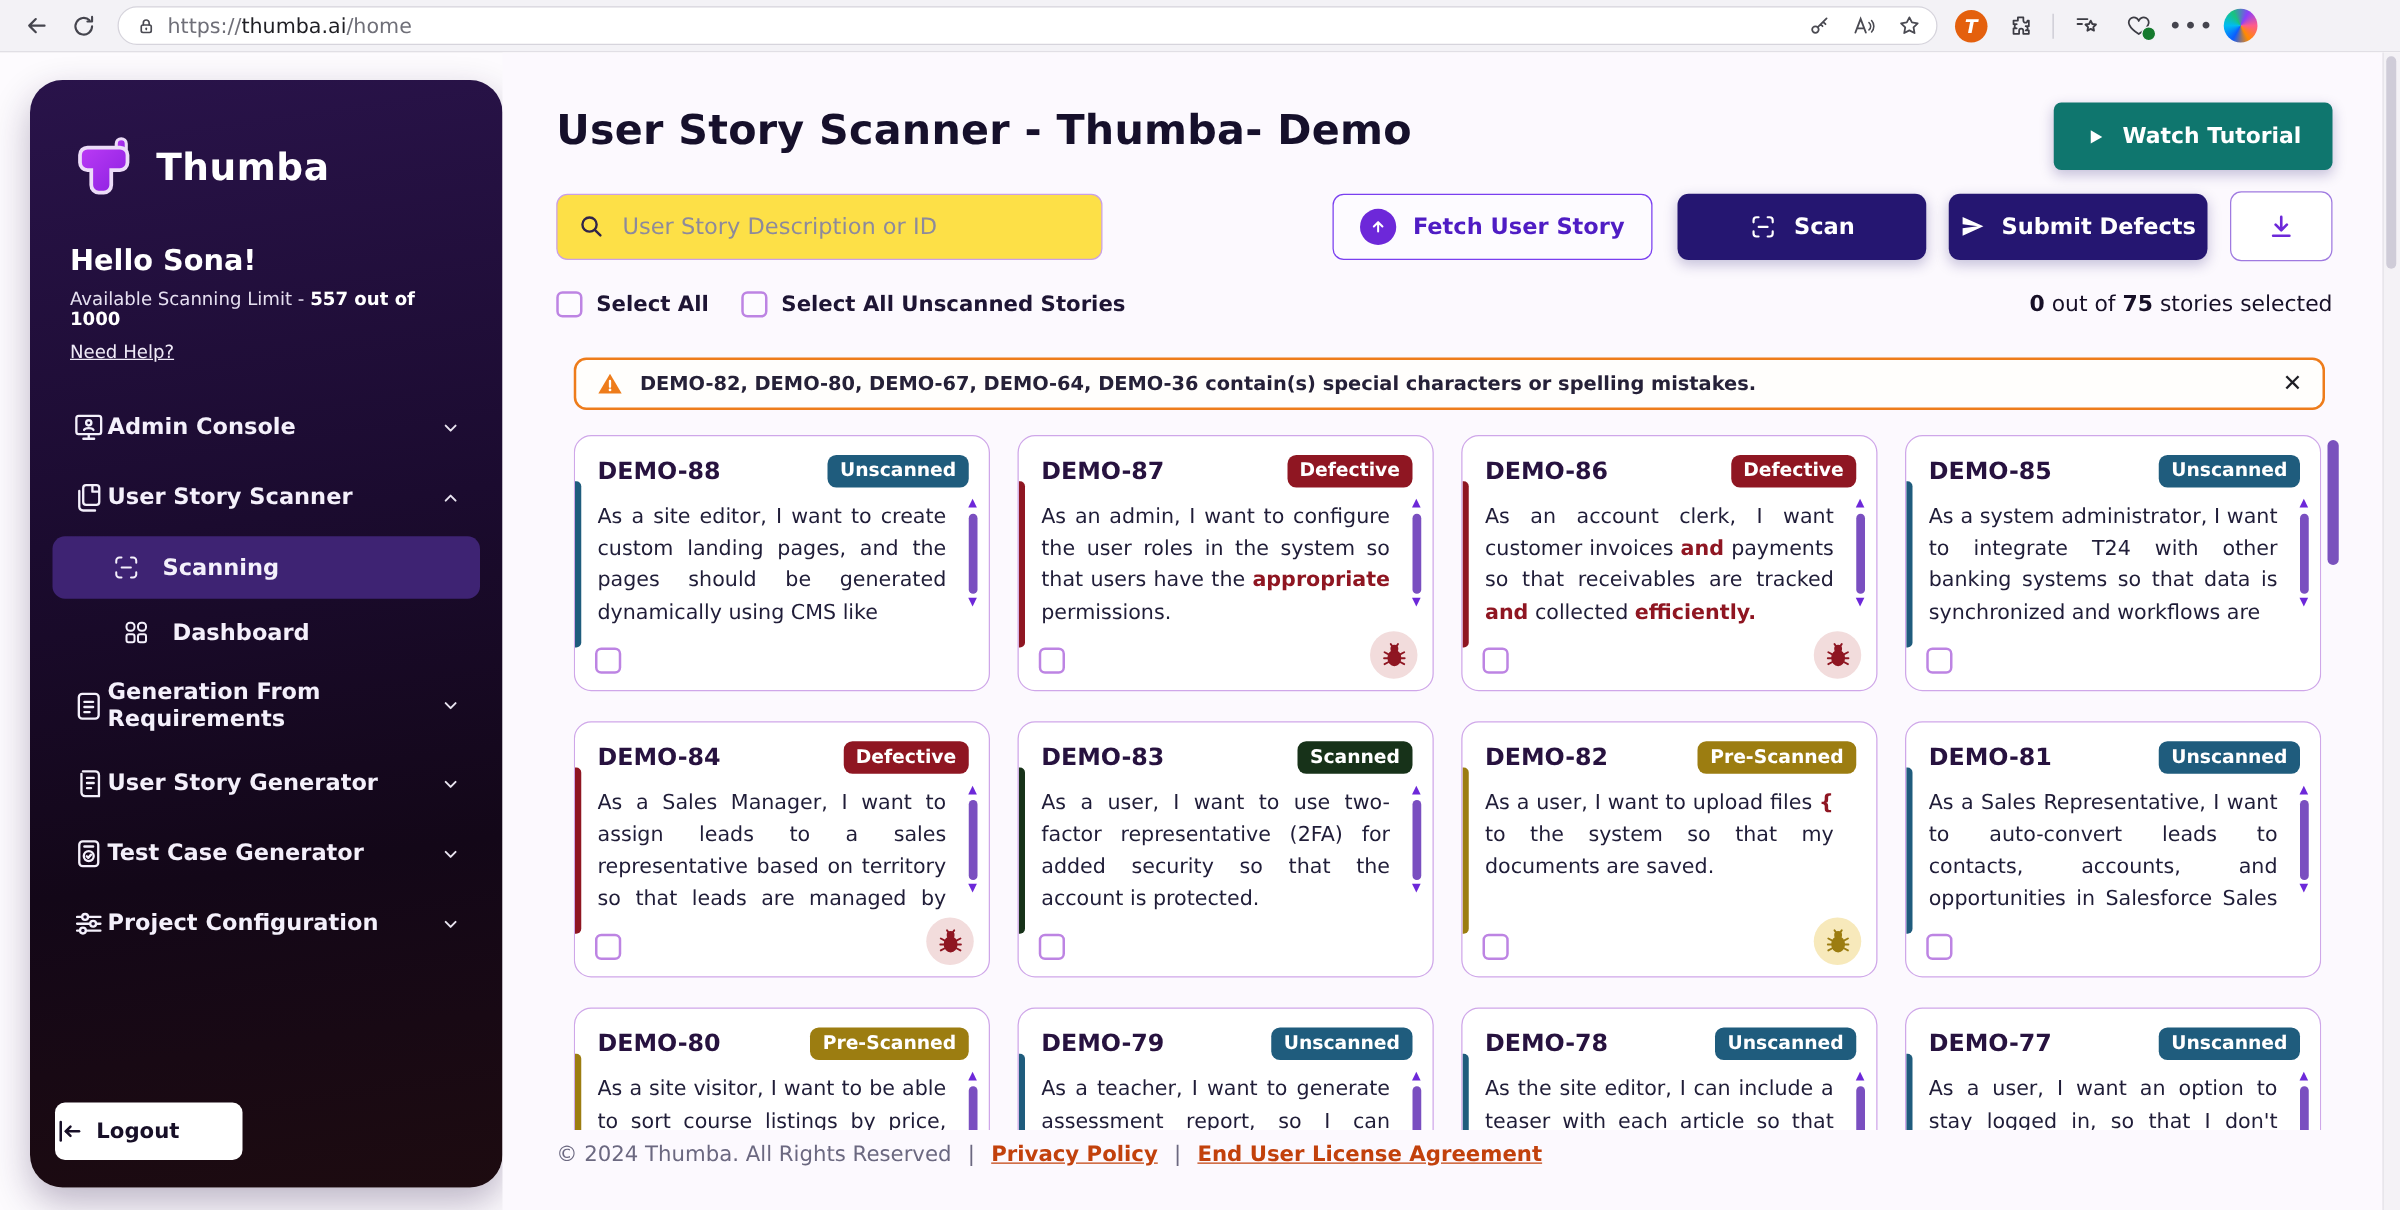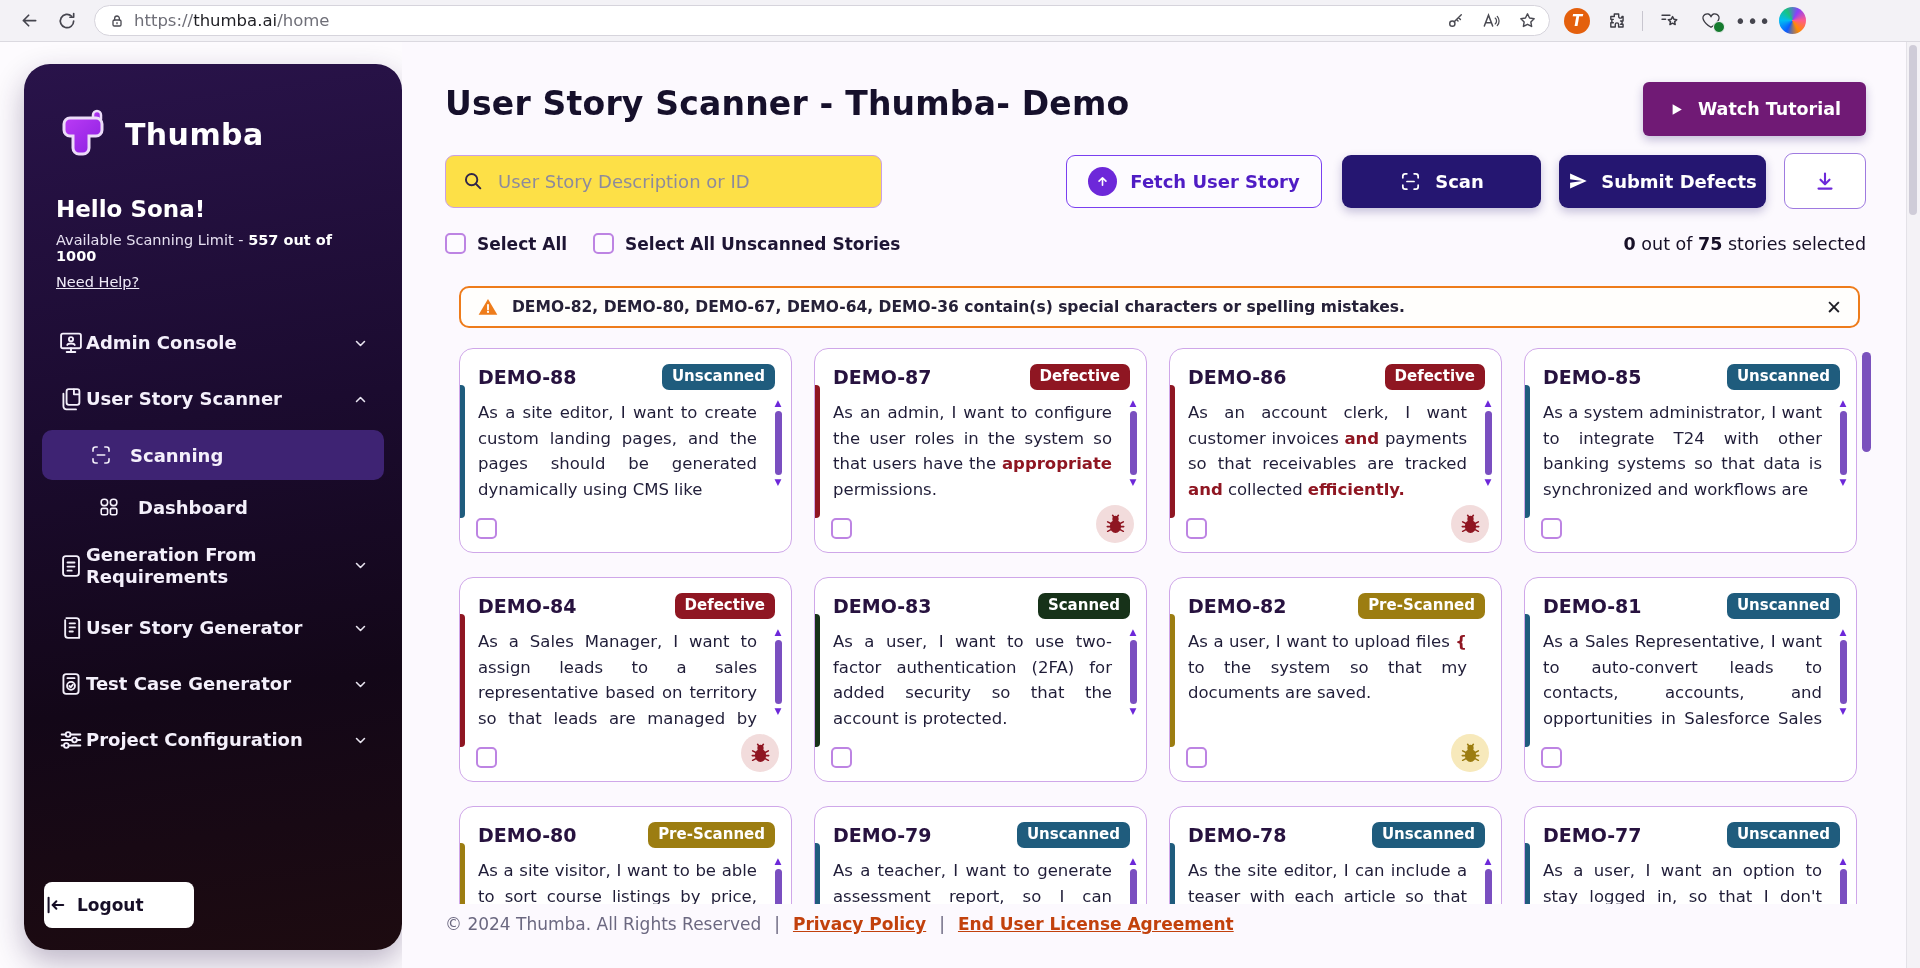--- a/index.html
+++ b/index.html
@@ -38,21 +38,21 @@
   .nav-item .nlabel{line-height:1.2;}
   .nav-item .chev{margin-left:auto;opacity:.95;display:flex;}
   .sub-item{display:flex;align-items:center;gap:16px;padding:11px 6px 11px 46px;font-size:18px;font-weight:600;color:#f4f0fb;cursor:pointer;border-radius:10px;}
   .sub-item .nicon{width:26px;height:26px;display:flex;align-items:center;justify-content:center;}
   .sub-item.active{background:#3e2373;margin:3px -8px;padding:12px 6px 12px 46px;}
   .logout{position:absolute;left:20px;bottom:22px;width:150px;height:46px;background:#fff;border-radius:8px;color:#170f27;font-size:17px;font-weight:700;display:flex;align-items:center;justify-content:flex-start;gap:11px;cursor:pointer;}
 
   
   .main{flex:1;position:relative;padding:28px 54px 0 43px;box-sizing:border-box;background:#fcf9fe;}
   .page-title{margin:14px 0 0;font-size:33px;font-weight:800;color:#16102b;letter-spacing:.2px;}
-  .watch-btn{position:absolute;top:40px;right:54px;height:54px;padding:0 25px;background:#701a75;border-radius:6px;color:#fff;font-size:17.5px;font-weight:600;display:flex;align-items:center;gap:13px;cursor:pointer;box-shadow:0 4px 10px rgba(32,18,107,.25);}
+  .watch-btn{position:absolute;top:40px;right:54px;height:54px;padding:0 25px;background:#0f766e;border-radius:6px;color:#fff;font-size:17.5px;font-weight:600;display:flex;align-items:center;gap:13px;cursor:pointer;box-shadow:0 4px 10px rgba(32,18,107,.25);}
   .toolbar{margin-top:30px;display:flex;align-items:center;}
   .search-box{width:437px;height:53px;background:#fde047;border:1.5px solid #c9a0e6;border-radius:9px;display:flex;align-items:center;padding:0 16px;gap:12px;box-sizing:border-box;}
   .search-box input{border:none;outline:none;background:transparent;font-size:18px;color:#2a2338;width:100%;font-family:inherit;}
   .search-box input::placeholder{color:#8d8a9c;}
   .btn{height:53px;border-radius:9px;display:flex;align-items:center;justify-content:center;gap:13px;font-size:18px;font-weight:600;cursor:pointer;box-sizing:border-box;}
   .btn-outline{width:256px;background:#fdfbff;border:1.5px solid #7a3ff0;color:#4f1cc4;margin-left:auto;}
   .fetch-circle{width:29px;height:29px;border-radius:50%;background:#6d28d9;display:flex;align-items:center;justify-content:center;}
   .btn-solid{background:#251671;color:#fff;box-shadow:0 4px 10px rgba(37,22,113,.25);}
   .btn-scan{width:199px;margin-left:20px;}
   .btn-submit{width:207px;margin-left:18px;}
@@ -484,21 +484,21 @@
                     <path d="M7.2 11L3.8 9.2M6.9 14.2H3.4M7.2 17.3l-3.4 1.8M16.8 11l3.4-1.8M17.1 14.2h3.5M16.8 17.3l3.4 1.8M10.3 4.2L9 2.4M13.7 4.2L15 2.4"></path>
                   </svg>
                 </div>
               </article>
               <article class="card">
                 <span class="card-bar" style="background:#173219"></span>
                 <div class="card-head">
                   <span class="card-id">DEMO-83</span>
                   <span class="badge" style="background:#173219">Scanned</span>
                 </div>
-                <div class="card-text">As a user, I want to use two-factor authentication (2FA) for added security so that the account is protected.</div>
+                <div class="card-text">As a user, I want to use two-factor representative (2FA) for added security so that the account is protected.</div>
                 <div class="card-scroll">
                   <span class="arr">▲</span>
                   <span class="thumb"></span>
                   <span class="arr">▼</span>
                 </div>
                 <div class="card-check"></div>
               </article>
               <article class="card">
                 <span class="card-bar" style="background:#9c7d11"></span>
                 <div class="card-head">

